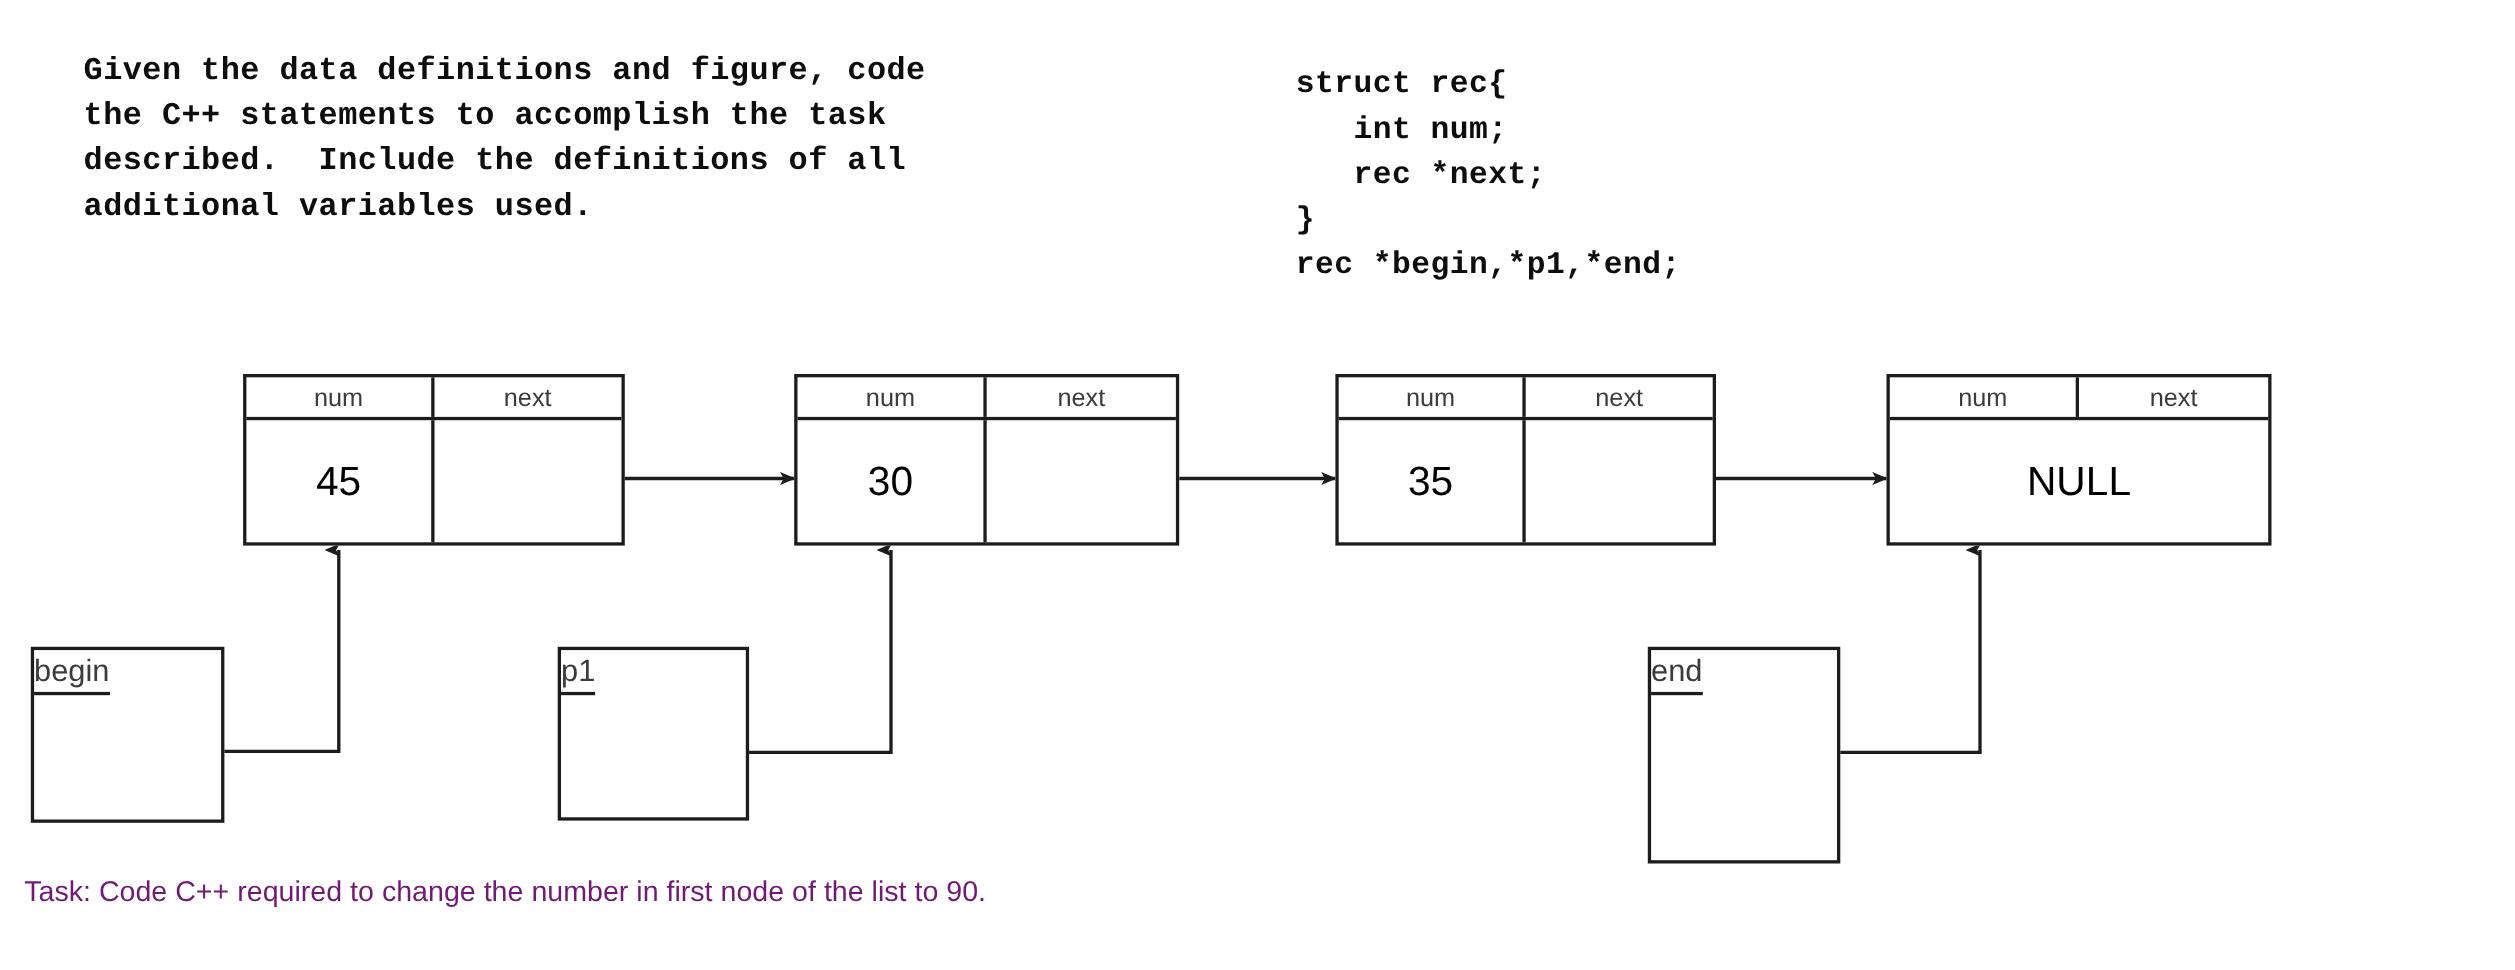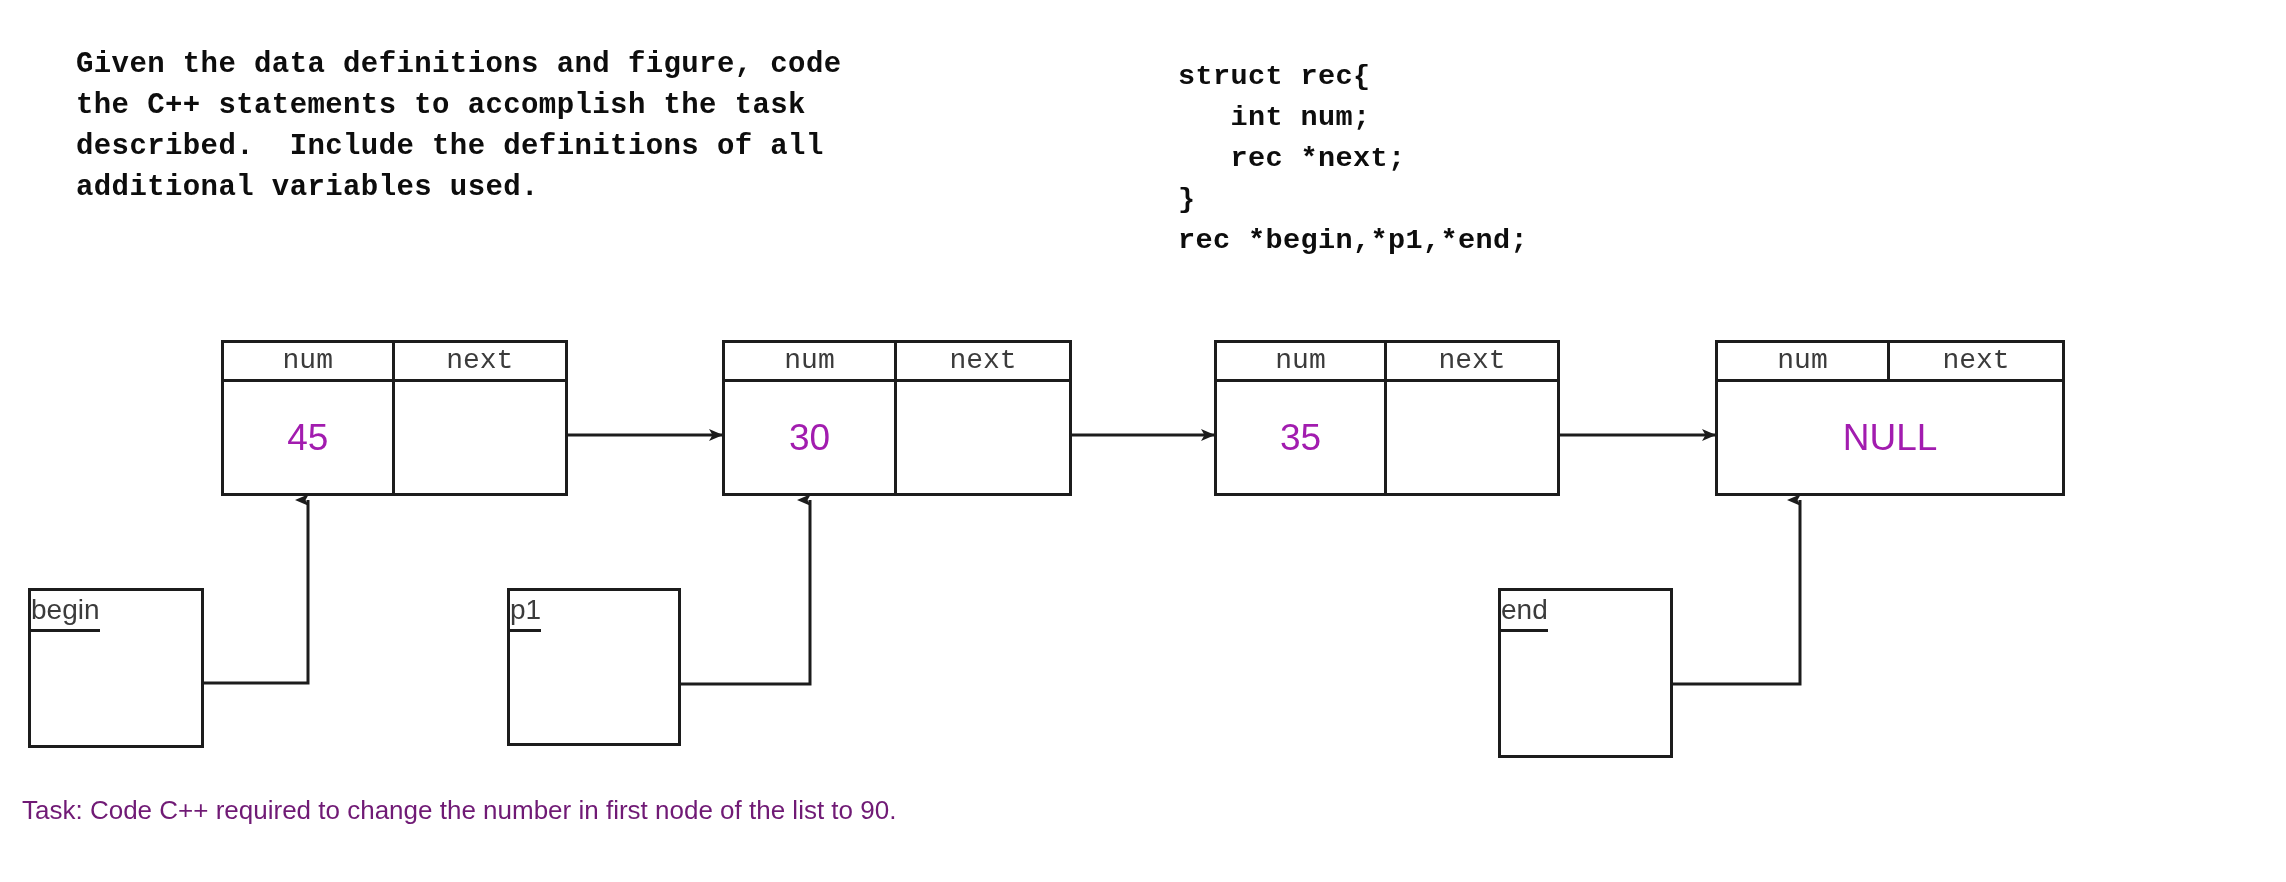--- a/index.html
+++ b/index.html
@@ -80,28 +80,28 @@
     align-items: center;
     justify-content: center;
     box-sizing: border-box;
     overflow: hidden;
   }
   .node-header-row .cell.left,
   .node-value-row .cell.left {
     border-right: 3px solid #1c1c1c;
   }
   .hdr-label {
-    font-size: 28px;
+    font-size: 23px;
     color: #3b3b3b;
     line-height: 1;
-    font-family: Liberation Mono, monospace;
+    font-family: Liberation Sans, sans-serif;
   }
   .val-label {
     font-size: 37px;
-    color: #a21caf;
+    color: #000000;
     line-height: 1;
     font-family: "Liberation Sans", sans-serif;
   }
 
   
   .ptr {
     position: absolute;
     box-sizing: border-box;
     border: 3px solid #1c1c1c;
     background: #ffffff;
@@ -265,21 +265,21 @@
     <div class="ptr-body"></div>
   </div>
 
   <div class="ptr" style="left:507px; top:588px; width:174px; height:158px;">
     <div class="ptr-header">
       <span class="ptr-label">p1</span>
     </div>
     <div class="ptr-body"></div>
   </div>
 
-  <div class="ptr" style="left:1498px; top:588px; width:175px; height:170px;">
+  <div class="ptr" style="left:1498px; top:588px; width:175px; height:197px;">
     <div class="ptr-header">
       <span class="ptr-label">end</span>
     </div>
     <div class="ptr-body"></div>
   </div>
 
 </div>
 
 <div id="task-text">Task: Code C++ required to change the number in first node of the list to 90.</div>
 

